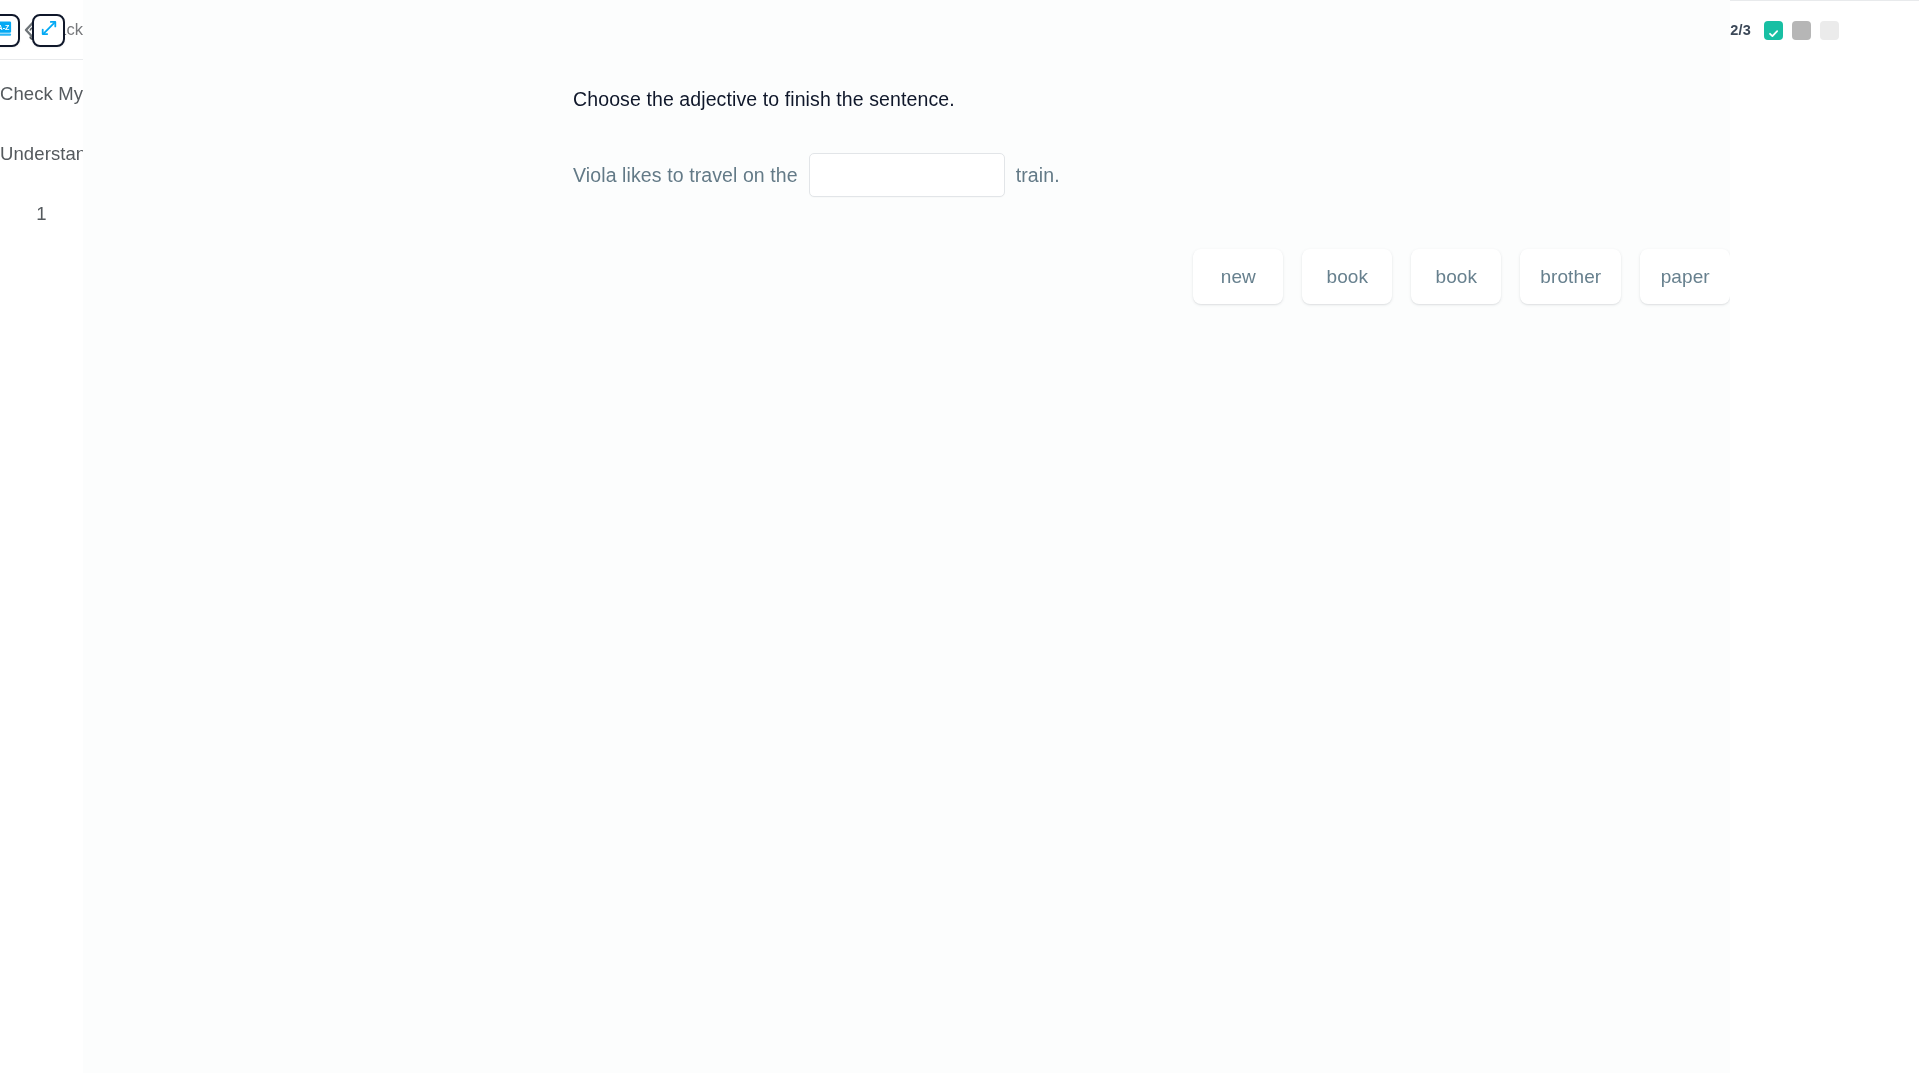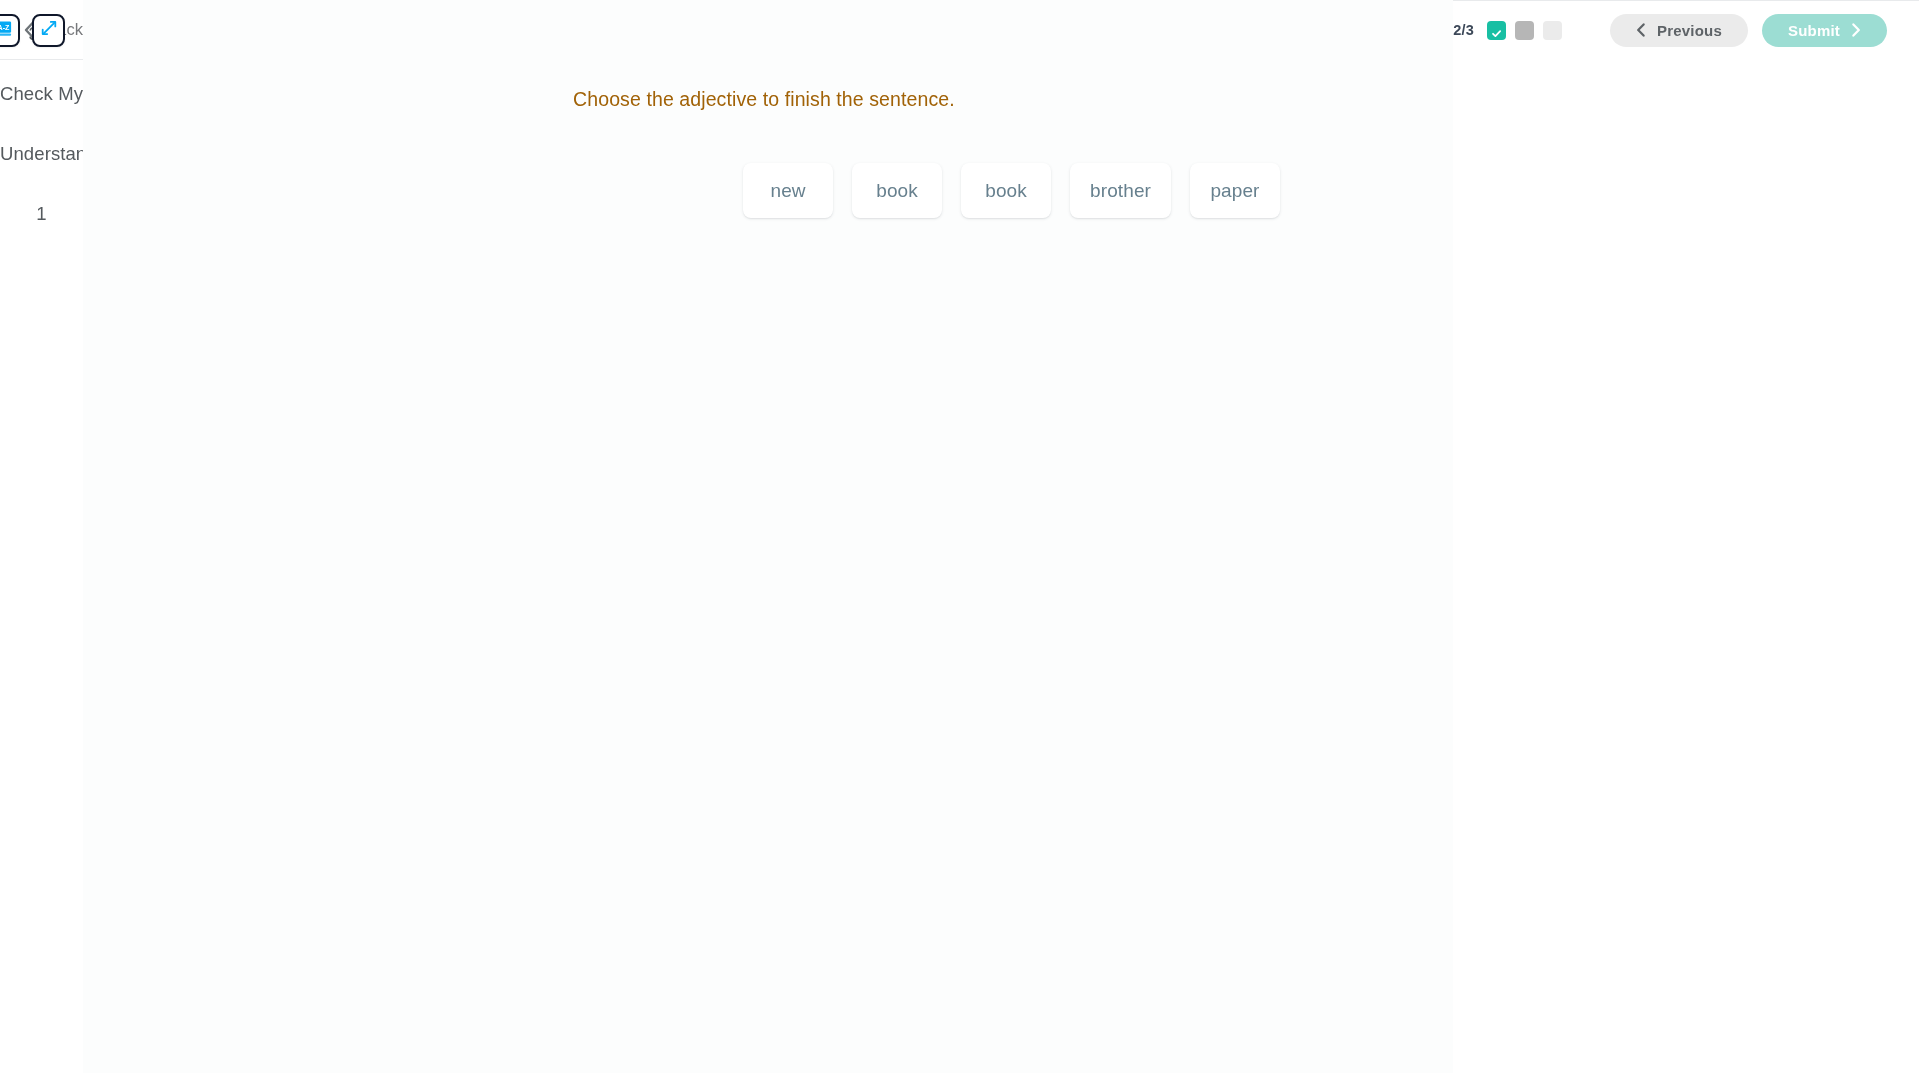--- a/index.html
+++ b/index.html
@@ -105,21 +105,21 @@
     overflow: hidden;
   }
 
   .question-area {
     padding-top: 88px;
     padding-left: 490px;
   }
 
   .prompt {
     font-size: 19.5px;
-    color: #a16207;
+    color: #0f172a;
     letter-spacing: .1px;
     margin-bottom: 42px;
   }
 
   .sentence-row {
     display: flex;
     align-items: center;
     gap: 0;
     font-size: 19.5px;
     color: #637a87;
@@ -138,20 +138,21 @@
     background: #ffffff;
     box-shadow: 0 1px 1px rgba(0,0,0,.02);
   }
 
   .choices {
     margin-top: 52px;
     margin-left: 170px;
     display: flex;
     align-items: flex-start;
     gap: 19px;
+    justify-content: flex-end;
   }
 
   .choice-tile {
     min-width: 90px;
     height: 55px;
     padding: 0 20px;
     background: #ffffff;
     border-radius: 8px;
     box-shadow: 0 1px 3px rgba(60,72,88,.13), 0 1px 1px rgba(60,72,88,.05);
     display: flex;
@@ -283,20 +284,25 @@
       </div>
 
     </div>
   </div>
 
   <div class="content">
     <div class="question-area">
 
       <div class="prompt">Choose the adjective to finish the sentence.</div>
 
+      <div class="sentence-row">
+        <span class="sentence-pre">Viola likes to travel on the</span>
+        <input class="blank-box" type="text" value="" placeholder="" style="">
+        <span class="sentence-post">train.</span>
+      </div>
 
       <div class="choices">
         <div class="choice-tile">new</div>
         <div class="choice-tile">book</div>
         <div class="choice-tile">book</div>
         <div class="choice-tile">brother</div>
         <div class="choice-tile">paper</div>
       </div>
 
     </div>
@@ -312,36 +318,15 @@
           <svg width="11" height="11" viewBox="0 0 12 12" fill="none">
             <path d="M2.2 6.3l2.6 2.6L10 3.4" stroke="#ffffff" stroke-width="1.9" stroke-linecap="round" stroke-linejoin="round"></path>
           </svg>
         </span>
       </span>
 
       <span class="pip current"></span>
       <span class="pip upcoming"></span>
     </div>
 
-    <div class="nav-buttons">
-
-      <button class="btn btn-previous">
-        <span>
-          <svg width="10" height="14" viewBox="0 0 10 14" fill="none">
-            <path d="M7.6 1.4L2.2 7l5.4 5.6" stroke="#5e6367" stroke-width="2.2" stroke-linecap="round" stroke-linejoin="round"></path>
-          </svg>
-        </span>
-        <span>Previous</span>
-      </button>
-
-      <button class="btn btn-submit">
-        <span>Submit</span>
-        <span>
-          <svg width="10" height="14" viewBox="0 0 10 14" fill="none">
-            <path d="M2.4 1.4L7.8 7l-5.4 5.6" stroke="#ffffff" stroke-width="2.2" stroke-linecap="round" stroke-linejoin="round"></path>
-          </svg>
-        </span>
-      </button>
-
-    </div>
   </div>
 
 </div>
 
 </body></html>

